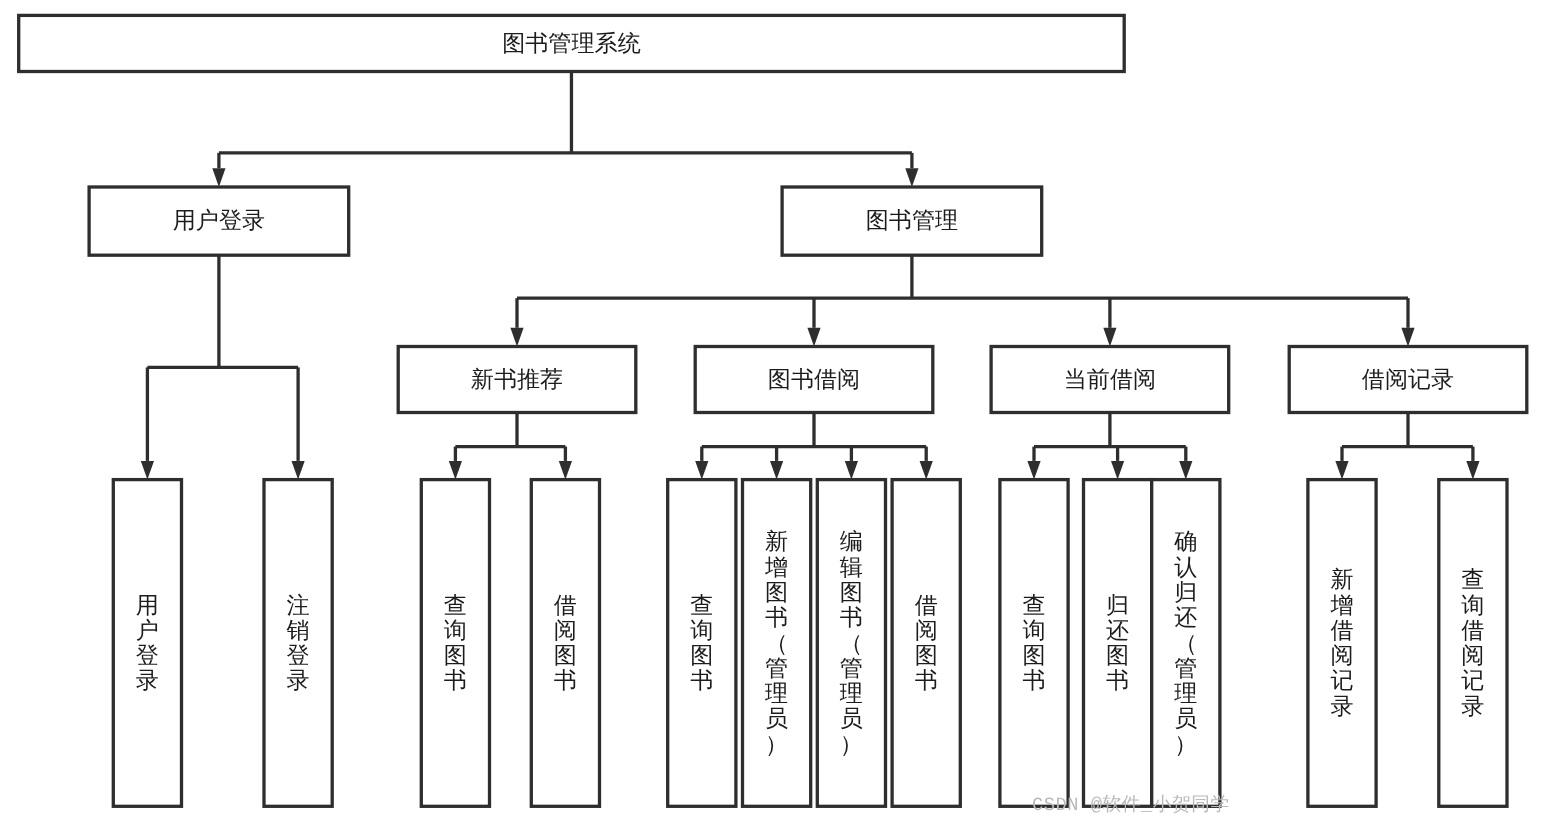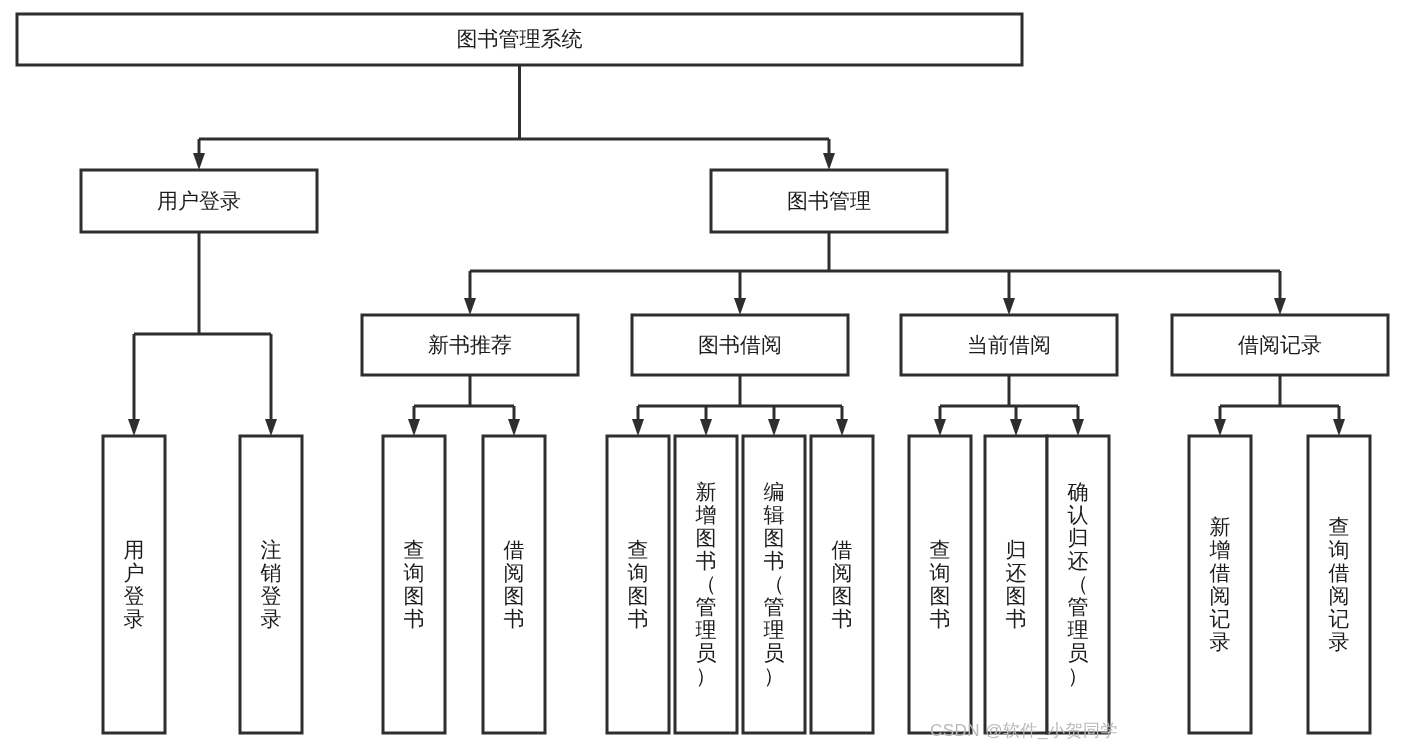--- a/index.html
+++ b/index.html
@@ -50,21 +50,21 @@
   .node-label-v {
     font-family: "Liberation Sans", "DejaVu Sans", sans-serif;
     font-size: 21px;
     fill: #1c1c1c;
     text-anchor: middle;
   }
   .watermark-text {
     position: absolute;
     right: 8px;
     bottom: 5px;
-    font-family: Liberation Sans, sans-serif;
+    font-family: Liberation Mono, monospace;
     font-size: 17px;
     color: #b9b9b9;
     letter-spacing: 0.5px;
     white-space: nowrap;
     user-select: none;
   }
 </style>
 </head>
 <body>
 

